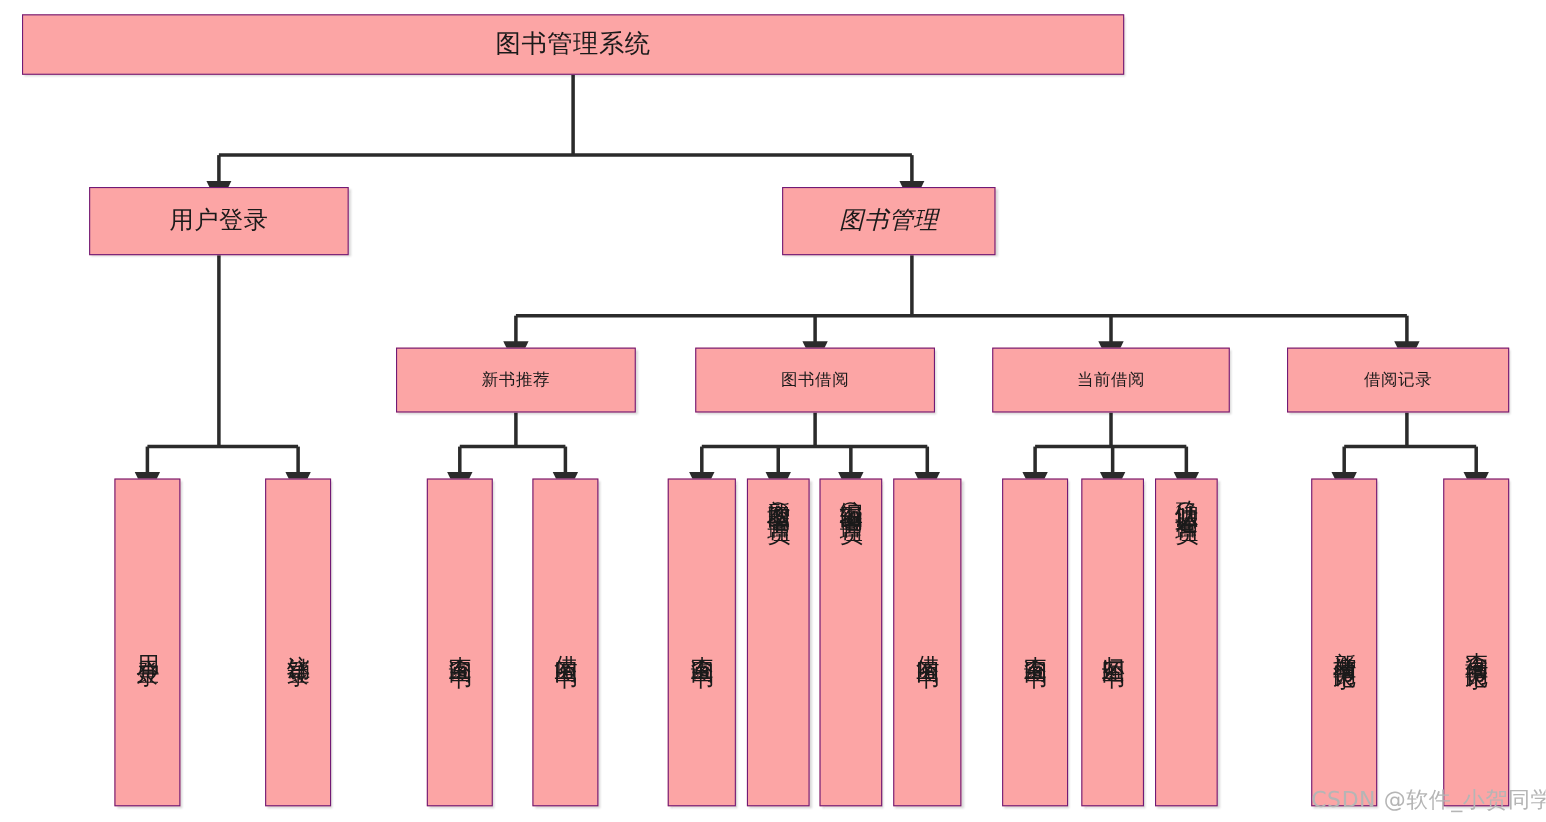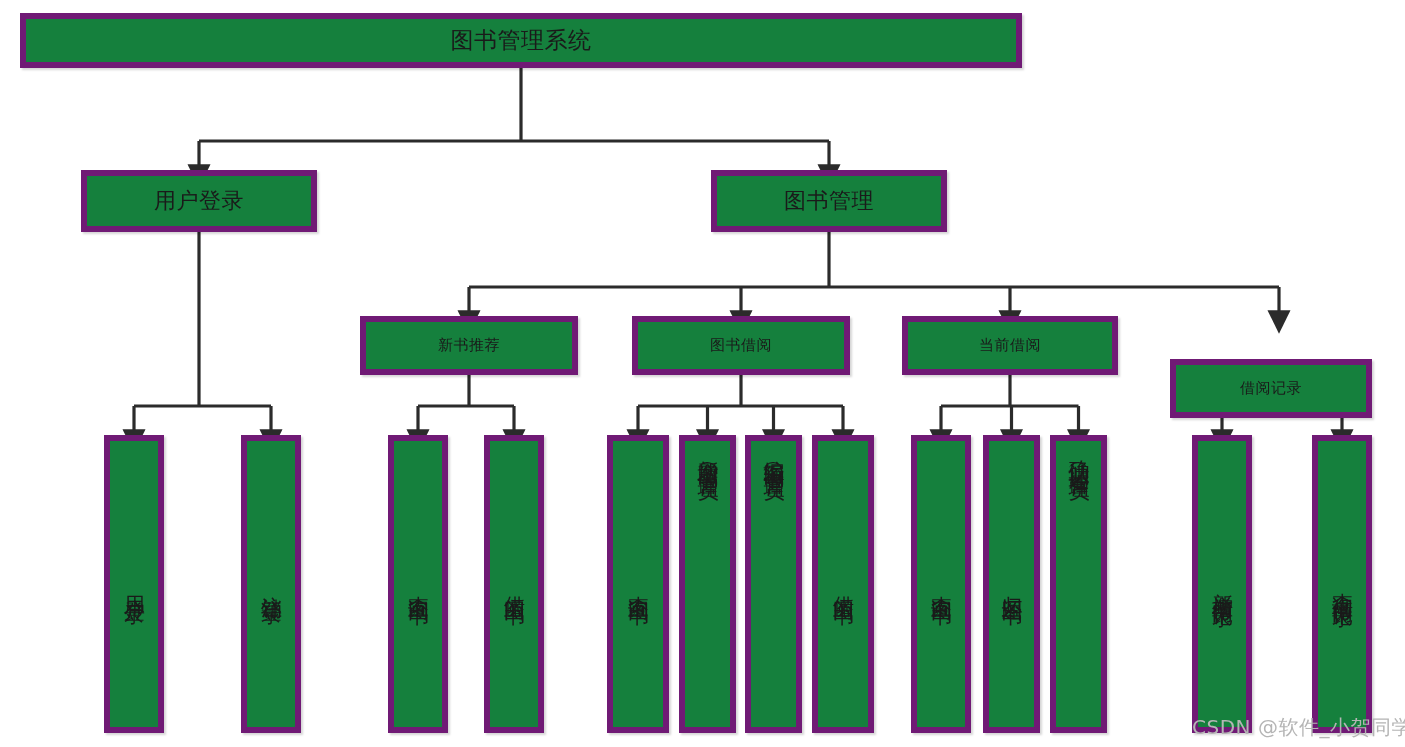--- a/index.html
+++ b/index.html
@@ -23,22 +23,22 @@
     position: absolute;
     left: 0;
     top: 0;
     width: 1405px;
     height: 747px;
     pointer-events: none;
   }
   .node {
     position: absolute;
     box-sizing: border-box;
-    border: 6px solid #701a75;
-    background: #15803d;
+    border: 1px solid #701a75;
+    background: #fca5a5;
     display: flex;
     align-items: center;
     justify-content: center;
     box-shadow: 2px 2px 2px rgba(0,0,0,0.16);
   }
   .node .label {
     color: #1a1a1a;
     text-align: center;
     line-height: 1.18;
     letter-spacing: 0.5px;
@@ -118,33 +118,33 @@
       </g>
   </svg>
 
   <div id="node-layer">
       <div class="node root" style="left: 20px; top: 13px; width: 1002px; height: 55px;">
         <span class="label">图书管理系统</span>
       </div>
       <div class="node l2" style="left: 81px; top: 170px; width: 236px; height: 62px;">
         <span class="label">用户登录</span>
       </div>
-      <div class="node l2" style="left: 711px; top: 170px; width: 236px; height: 62px;">
+      <div class="node l2" style="left: 711px; top: 170px; width: 194px; height: 62px; font-style: italic;">
         <span class="label">图书管理</span>
       </div>
       <div class="node l3" style="left: 360px; top: 316px; width: 218px; height: 59px;">
         <span class="label">新书推荐</span>
       </div>
       <div class="node l3" style="left: 632px; top: 316px; width: 218px; height: 59px; align-items: center;">
         <span class="label">图书借阅</span>
       </div>
       <div class="node l3" style="left: 902px; top: 316px; width: 216px; height: 59px;">
         <span class="label">当前借阅</span>
       </div>
-      <div class="node l3" style="left: 1170px; top: 316px; width: 202px; height: 59px; margin-top: 43px;">
+      <div class="node l3" style="left: 1170px; top: 316px; width: 202px; height: 59px;">
         <span class="label">借阅记录</span>
       </div>
       <div class="node leaf centered" style="left: 104px; top: 435px; width: 60px; height: 298px;">
         <span class="label">用户登录</span>
       </div>
       <div class="node leaf centered" style="left: 241px; top: 435px; width: 60px; height: 298px;">
         <span class="label">注销登录</span>
       </div>
       <div class="node leaf centered" style="left: 388px; top: 435px; width: 60px; height: 298px;">
         <span class="label">查询图书</span>

